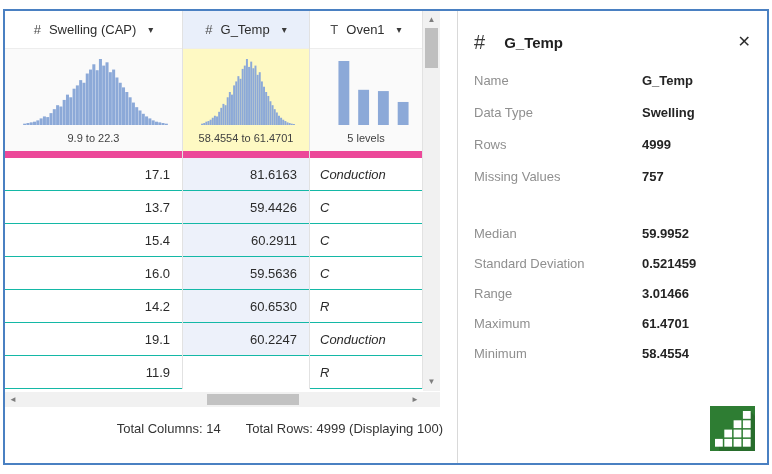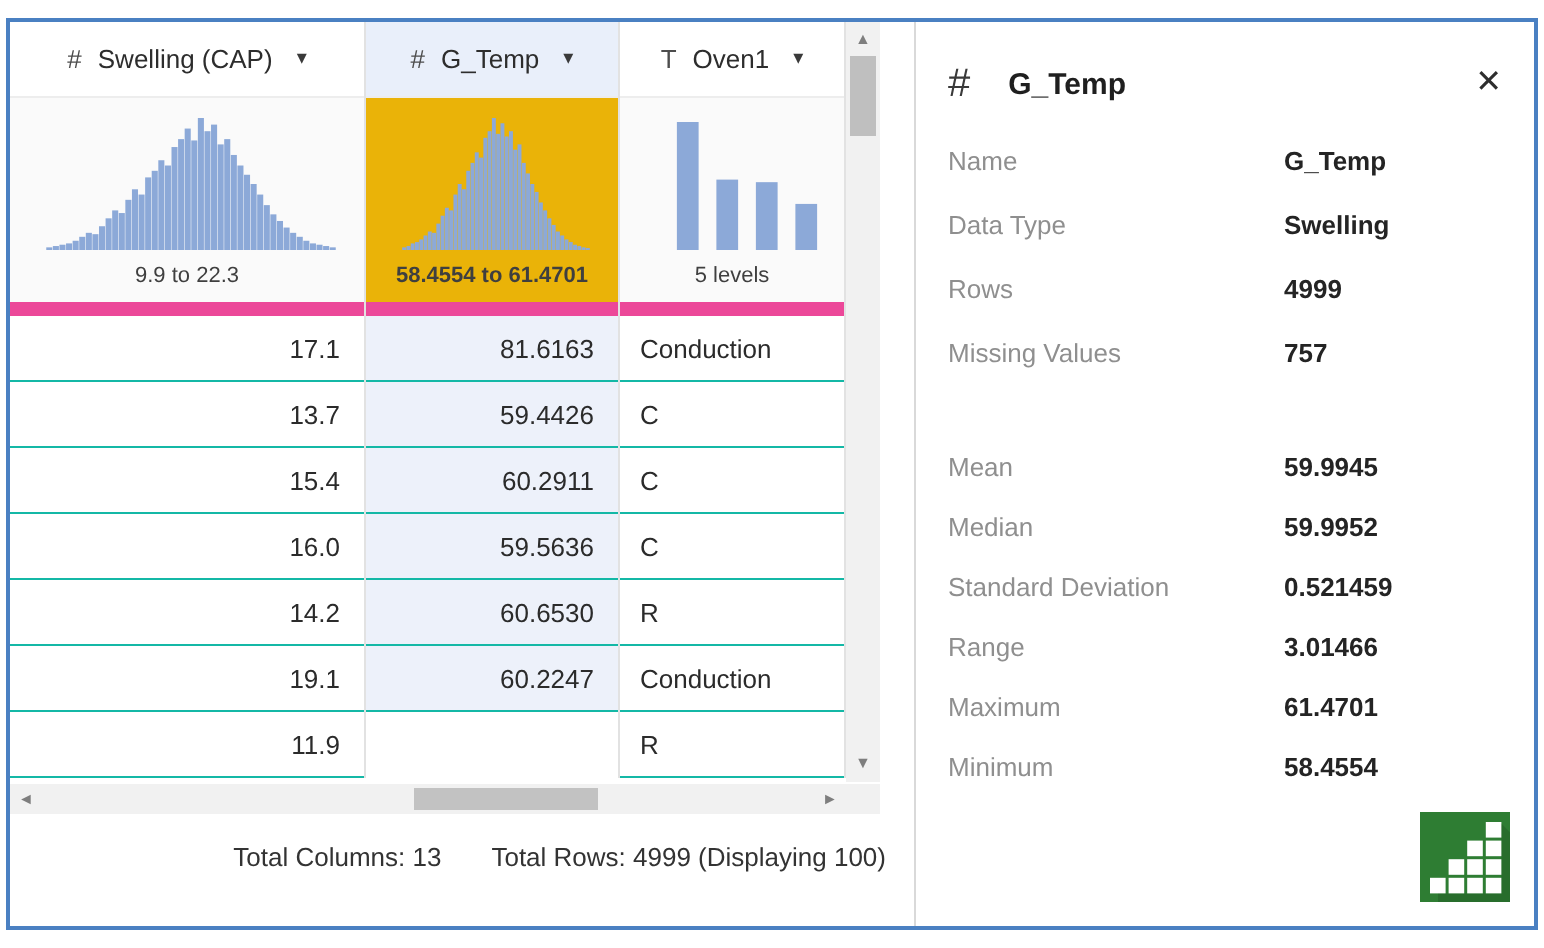--- a/index.html
+++ b/index.html
@@ -27,36 +27,36 @@
     font-size:13px; color:#2d2d2d; background:#ffffff; cursor:default;
   }
   .col.selected .col-header { background:#e9effa; }
   .type-glyph { font-size:13px; color:#4d4d4d; }
   .dd-arrow { font-size:10px; color:#3a3a3a; margin-left:4px; }
 
   .summary {
     height:109px; box-sizing:border-box; position:relative;
     background:#fafafa; border-bottom:7px solid #ec4899;
   }
-  .col.selected .summary { background:#eab308;font-weight:bold; }
+  .col.selected .summary { background:#fef9c3; }
   .hist { position:absolute; top:10px; bottom:26px; left:18px; right:14px; }
   .col.c2 .hist { left:24px; right:9px; top:12px; }
   .hist svg { width:100%; height:100%; display:block; }
   .summary-label {
     position:absolute; bottom:7px; left:0; right:0; text-align:center;
     font-size:11px; color:#3f3f3f;
   }
 
   .cell {
     height:33px; box-sizing:border-box; border-bottom:1px solid #14b8a6;
     display:flex; align-items:center; font-size:13px; color:#2b2b2b;
     background:#ffffff;
   }
   .cell.num { justify-content:flex-end; padding-right:12px; }
-  .cell.txt { justify-content:flex-start; padding-left:10px; }
+  .cell.txt { justify-content:flex-start; padding-left:10px;font-style:italic; }
   .col.selected .cell { background:#edf1fa; }
 
   
   .vscroll {
     position:absolute; left:418px; top:0; width:17px; height:380px;
     background:#f1f1f1;
   }
   .vthumb { position:absolute; left:2px; right:2px; top:17px; height:40px; background:#bfbfbf; }
   .sb-arrow {
     position:absolute; font-size:8px; color:#7e7e7e; line-height:8px;
@@ -280,21 +280,21 @@
     </div>
 
     <div class="hscroll">
       <div class="sb-arrow left">◄</div>
       <div class="hthumb"></div>
       <div class="sb-arrow right">►</div>
     </div>
     <div class="sb-corner"></div>
 
     <div class="status">
-      <span>Total Columns: 13</span>
+      <span>Total Columns: 14</span>
       <span>Total Rows: 4999 (Displaying 100)</span>
     </div>
   </div>
 
   <div class="panel">
     <div class="panel-header">
       <span class="panel-hash">#</span>
       <span class="panel-title">G_Temp</span>
       <button class="panel-close">✕</button>
     </div>
@@ -312,24 +312,20 @@
         <span class="label">Rows</span>
         <span class="value">4999</span>
       </div>
       <div class="kv">
         <span class="label">Missing Values</span>
         <span class="value">757</span>
       </div>
 
       <div class="group-gap"></div>
 
-      <div class="kv kv2">
-        <span class="label">Mean</span>
-        <span class="value">59.9945</span>
-      </div>
       <div class="kv kv2">
         <span class="label">Median</span>
         <span class="value">59.9952</span>
       </div>
       <div class="kv kv2">
         <span class="label">Standard Deviation</span>
         <span class="value">0.521459</span>
       </div>
       <div class="kv kv2">
         <span class="label">Range</span>

